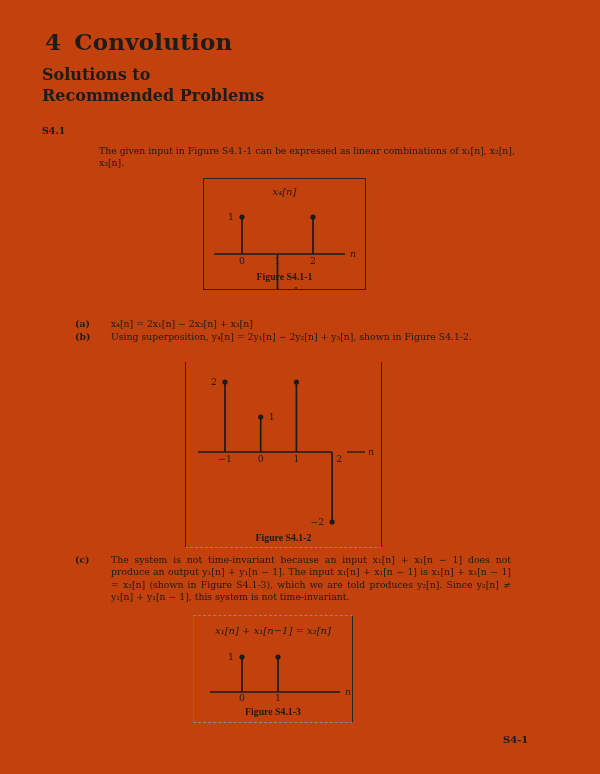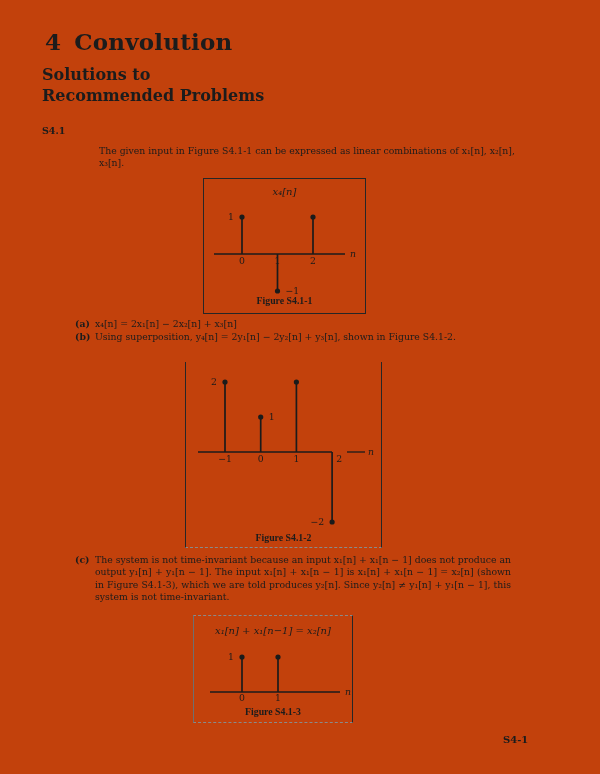--- a/index.html
+++ b/index.html
@@ -8,28 +8,28 @@
     font-family:"DejaVu Serif","Liberation Serif",serif; color:#1c1c1c;
     overflow:hidden; margin:0 auto;
   }
   .heading{position:absolute; left:45px; top:28px; font-size:23px; font-weight:bold; letter-spacing:.2px;}
   .heading .num{margin-right:13px;}
   .subheading{position:absolute; left:42px; top:64px; font-size:16px; font-weight:bold; line-height:21px;}
   .problem-label{position:absolute; left:42px; top:125px; font-size:9.5px; font-weight:bold;}
   .intro{position:absolute; left:95px; top:141px; width:416px; font-size:9.3px; line-height:12.4px; margin:4px;}
   .item{position:absolute; left:75px; width:436px; font-size:9.3px; line-height:12.4px; display:flex; margin:0;}
   .item .lbl{width:20px; flex:none; font-weight:bold;}
-  .item .txt{flex:1;}
+  .item .txt{flex:1;margin-left:16px;}
   .item-a{top:318px;} .item-b{top:331px;} .item-c{top:554px;}
   .item-c .txt{text-align:justify;}
   .figure{position:absolute; overflow:hidden; box-sizing:border-box;}
   .fig-plot{position:absolute; left:0; top:0;}
   .fig-title{position:absolute; left:0; right:0; text-align:center; font-style:italic; font-size:10px;}
   .fig-caption{position:absolute; left:0; right:0; text-align:center; font-weight:bold; font-size:9.8px;font-family:Liberation Serif, serif;}
-  #fig-1{left:203px; top:178px; width:163px; height:136px; border:1.4px solid #262626;}
+  #fig-1{left:203px; top:178px; width:163px; height:112px; border:1.4px solid #262626;}
   #fig-1 .fig-title{top:7px;}
   #fig-1 .fig-caption{bottom:7px;}
   #fig-2{left:185px; top:362px; width:197px; height:186px;
          border-left:1.4px solid #262626; border-right:1.4px solid #262626;
          border-bottom:1px dashed #8a8a8a;}
   #fig-2 .fig-caption{bottom:4px;}
   #fig-3{left:193px; top:615px; width:160px; height:108px;
          border-left:1.2px solid #6f6f6f; border-right:1.4px solid #262626;
          border-top:1px dashed #8a8a8a; border-bottom:1px dashed #8a8a8a;}
   #fig-3 .fig-title{top:9px;}

